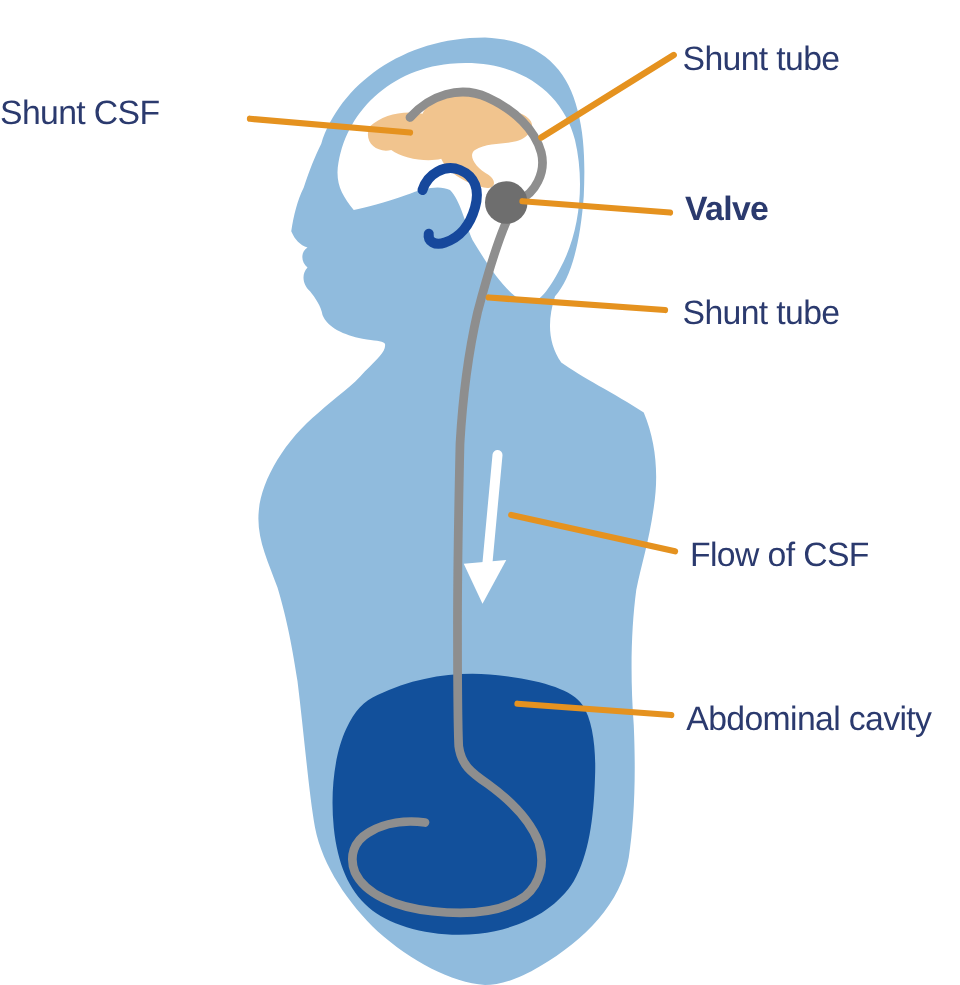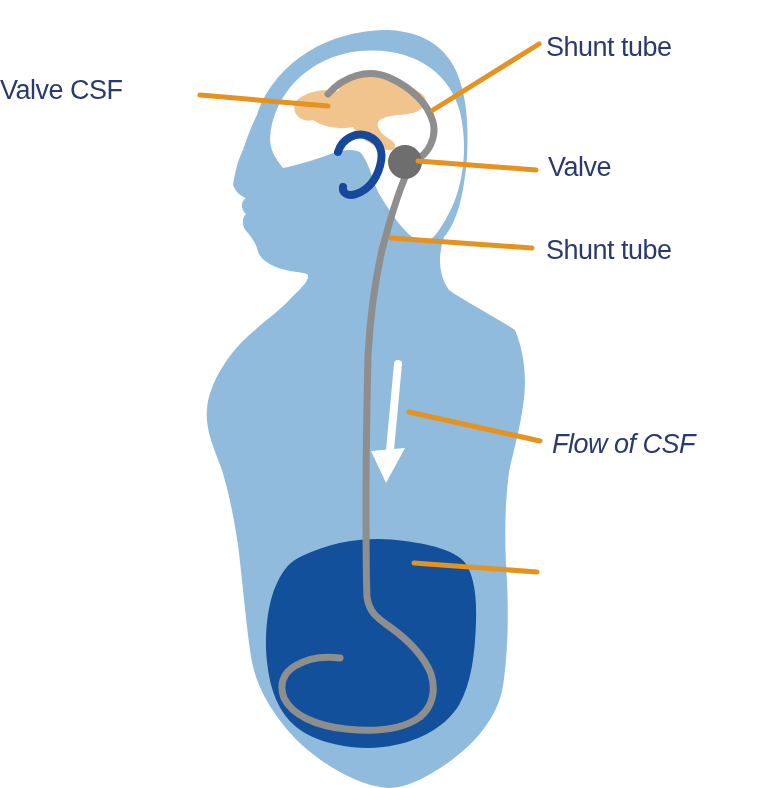--- a/index.html
+++ b/index.html
@@ -124,23 +124,24 @@
     <g style="stroke:var(--leader-orange)" stroke-width="5" stroke-linecap="round" fill="none">
       <line x1="200" y1="95" x2="328" y2="106"></line>
       <line x1="433" y1="110" x2="539" y2="44"></line>
       <line x1="418" y1="161" x2="536" y2="170"></line>
       <line x1="391" y1="238" x2="532" y2="248"></line>
       <line x1="409" y1="412" x2="540" y2="441"></line>
       <line x1="414" y1="563" x2="537" y2="572"></line>
     </g>
   </svg>
 
-  <div class="label" style="left:0px;top:71px;">Valve CSF</div>
+  <div class="label" style="left:0px;top:71px;">Shunt CSF</div>
 
   <div class="label" style="left:546px;top:28px;">Shunt tube</div>
 
-  <div class="label" style="left:548px;top:148px;">Valve</div>
+  <div class="label" style="left:548px;top:148px;font-weight:bold;">Valve</div>
 
   <div class="label" style="left:546px;top:231px;">Shunt tube</div>
 
-  <div class="label" style="left:552px;top:425px;font-style:italic;">Flow of CSF</div>
+  <div class="label" style="left:552px;top:425px;">Flow of CSF</div>
 
+  <div class="label two-line" style="left:549px;top:549px;">Abdominal cavity</div>
 </div>
 
 </body></html>

